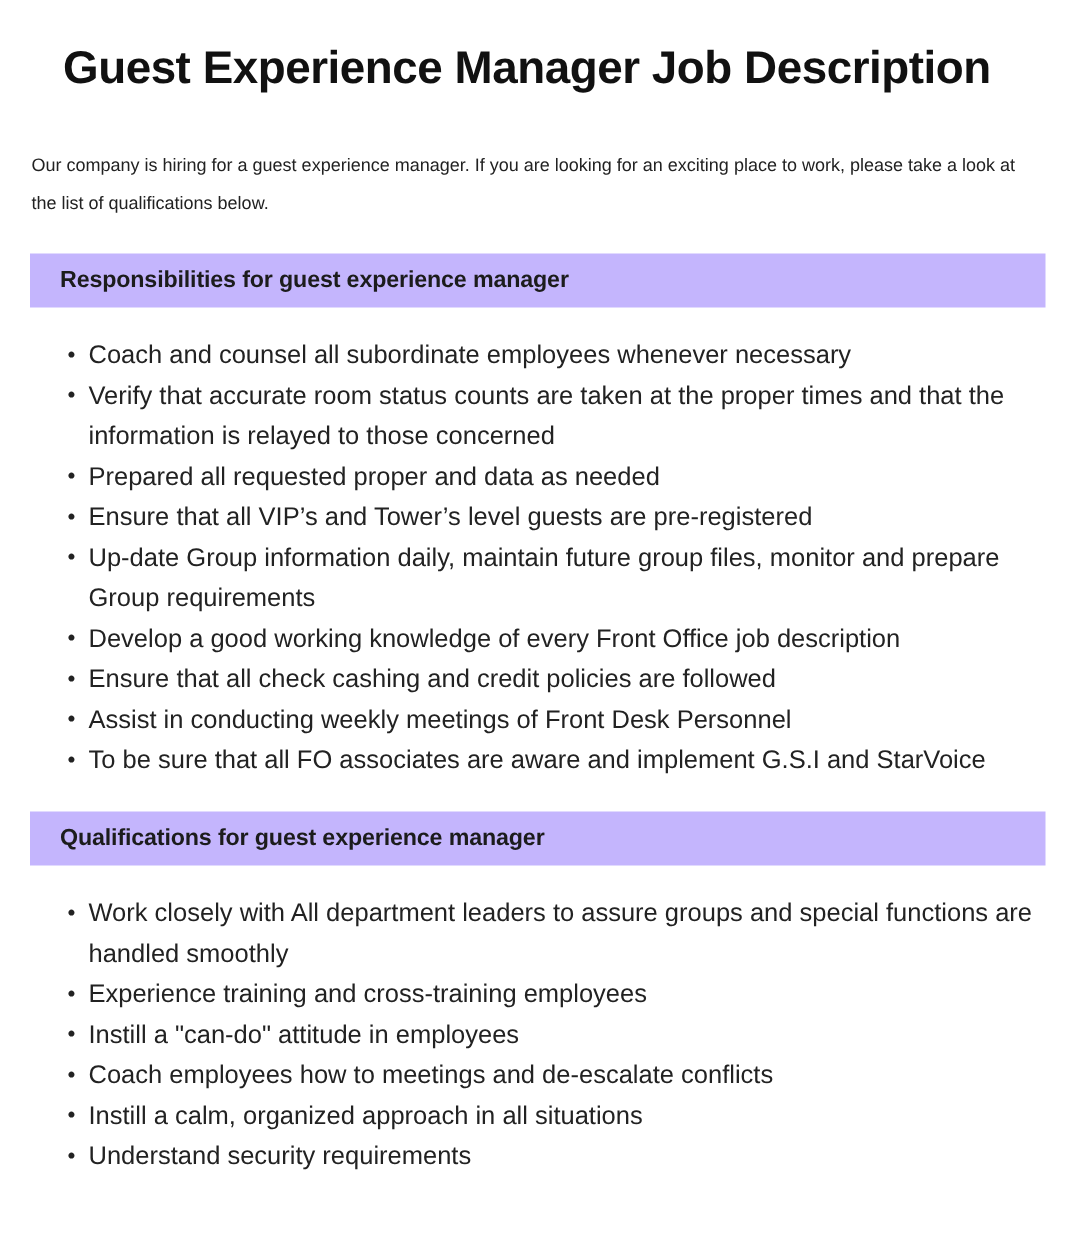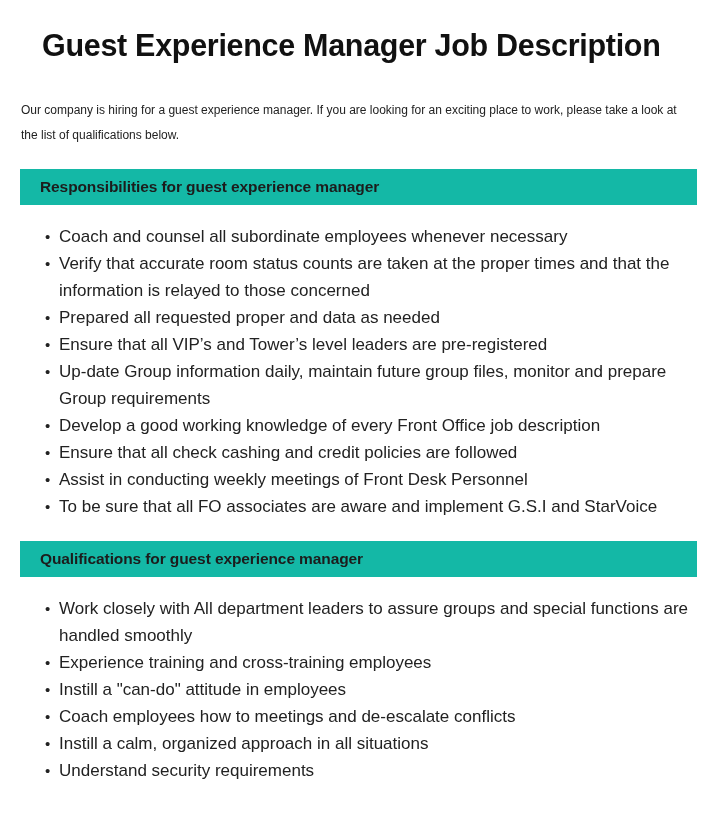--- a/index.html
+++ b/index.html
@@ -41,21 +41,21 @@
     color: #222222;
   }
 
   .section {
     margin: 0;
     padding: 0;
   }
 
   .section-header {
     margin: 21px 23px 0 20px;
-    background: #14b8a6;
+    background: #c4b5fd;
     height: 36px;
     display: flex;
     align-items: center;
     box-sizing: border-box;
     padding-left: 20px;
   }
 
   .section-header-text {
     font-size: 15.5px;
     font-weight: bold;
@@ -106,21 +106,21 @@
   <p class="intro">Our company is hiring for a guest experience manager. If you are looking for an exciting place to work, please take a look at the list of qualifications below.</p>
 
   <div class="section">
     <div class="section-header">
       <span class="section-header-text">Responsibilities for guest experience manager</span>
     </div>
     <ul class="bullet-list list-responsibilities">
       <li>Coach and counsel all subordinate employees whenever necessary</li>
       <li>Verify that accurate room status counts are taken at the proper times and that the information is relayed to those concerned</li>
       <li>Prepared all requested proper and data as needed</li>
-      <li>Ensure that all VIP’s and Tower’s level leaders are pre-registered</li>
+      <li>Ensure that all VIP’s and Tower’s level guests are pre-registered</li>
       <li>Up-date Group information daily, maintain future group files, monitor and prepare Group requirements</li>
       <li>Develop a good working knowledge of every Front Office job description</li>
       <li>Ensure that all check cashing and credit policies are followed</li>
       <li>Assist in conducting weekly meetings of Front Desk Personnel</li>
       <li>To be sure that all FO associates are aware and implement G.S.I and StarVoice</li>
     </ul>
   </div>
 
   <div class="section">
     <div class="section-header">

